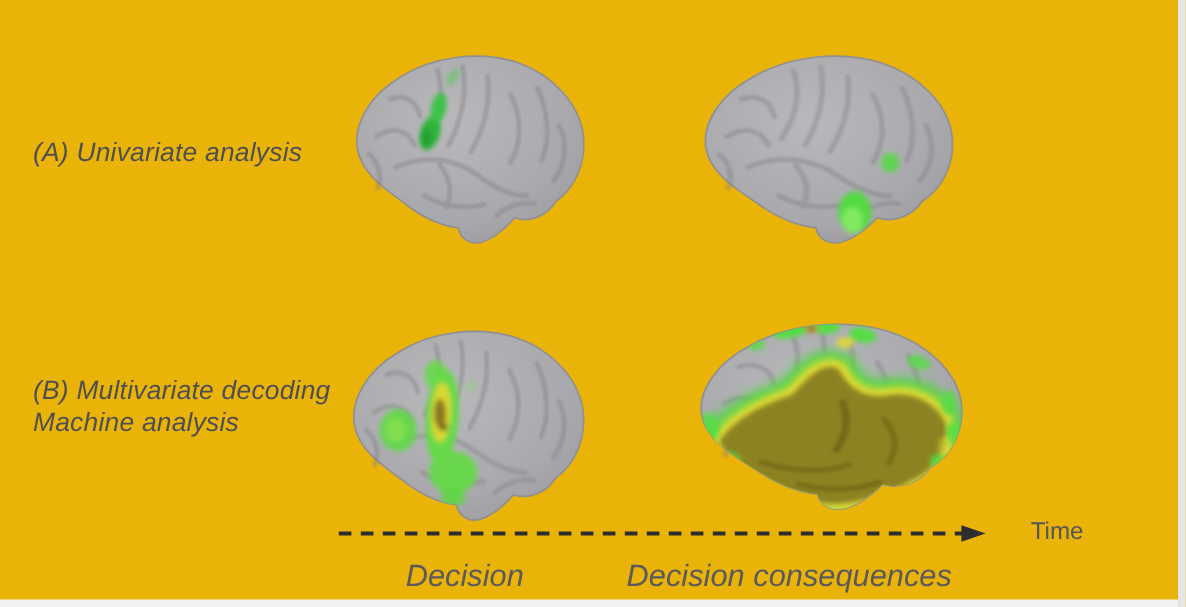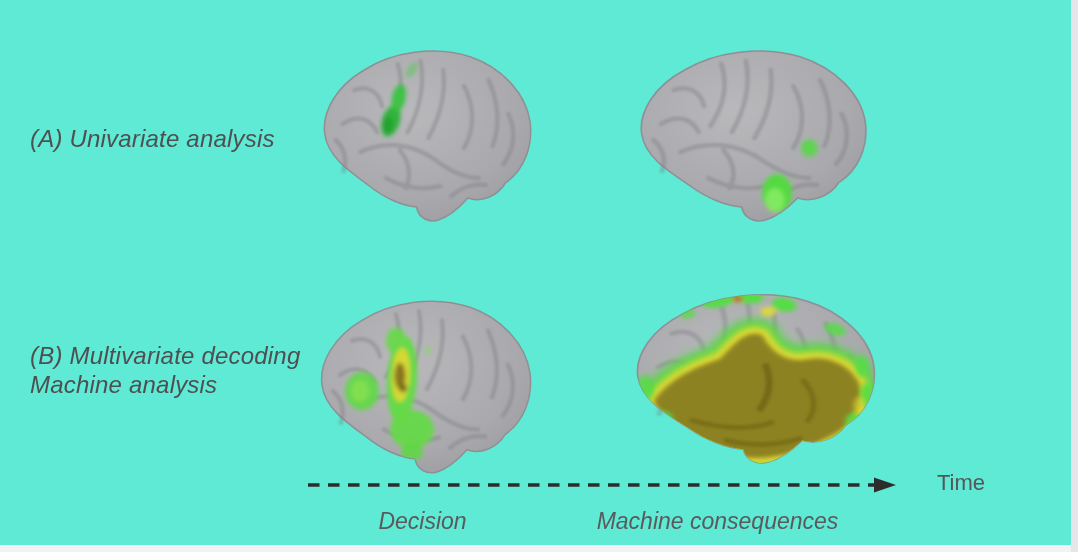--- a/index.html
+++ b/index.html
@@ -1,26 +1,26 @@
 <!DOCTYPE html>
 <html><head>
 <meta charset="utf-8">
 <style>
   html,body{margin:0;padding:0;background:#ffffff;}
   .stage{
-    position:relative;width:1078px;height:552px;background:#5eead4;
+    position:relative;width:1078px;height:552px;background:#eab308;
     overflow:hidden;font-family:"Liberation Sans",sans-serif;
   }
   .rowlabel{
     position:absolute;font-style:italic;color:#4f4f52;
     font-size:24px;line-height:29px;letter-spacing:.2px;white-space:nowrap;
   }
   .tlabel{
     position:absolute;font-style:italic;color:#5a5a5d;
-    font-size:23px;text-align:center;white-space:nowrap;
+    font-size:28px;text-align:center;white-space:nowrap;
   }
   .timelabel{
     position:absolute;color:#55555a;font-size:22px;white-space:nowrap;
   }
   svg.brain{position:absolute;}
   svg.arrow{position:absolute;}
   .edge-right{position:absolute;left:1071px;top:0;width:7px;height:552px;background:#e4e6e9;}
   .edge-bottom{position:absolute;left:0;top:545px;width:1071px;height:7px;background:#f1f2f4;}
   .defsonly{position:absolute;width:0;height:0;overflow:hidden;}
 </style>
@@ -160,20 +160,20 @@
     </g>
   </svg>
 
   <svg class="arrow" style="left:298px;top:472px;width:640px;height:26px;" viewBox="0 0 640 26">
     <line x1="10" y1="13" x2="578" y2="13" stroke="#2d2d2d" stroke-width="3.6" stroke-dasharray="11.5 8.5"></line>
     <path d="M 576 5.5 L 598 13 L 576 20.5 Z" fill="#2d2d2d"></path>
   </svg>
 
   <div class="tlabel" style="left:330px;top:508px;width:185px;">Decision</div>
 
-  <div class="tlabel" style="left:560px;top:508px;width:315px;">Machine consequences</div>
+  <div class="tlabel" style="left:560px;top:508px;width:315px;">Decision consequences</div>
 
   <div class="timelabel" style="left:937px;top:470px;">Time</div>
 
   <div class="edge-bottom"></div>
   <div class="edge-right"></div>
 
 </div>
 
 </body></html>

